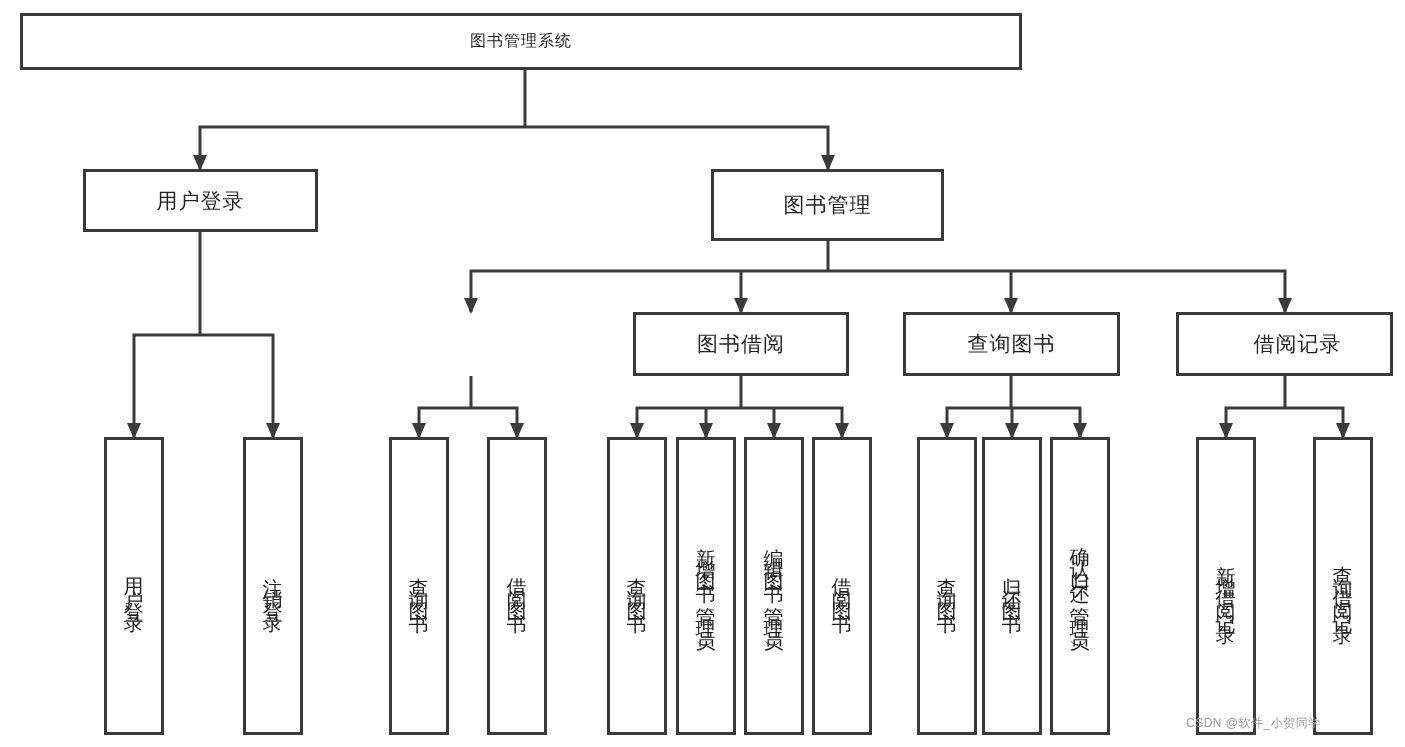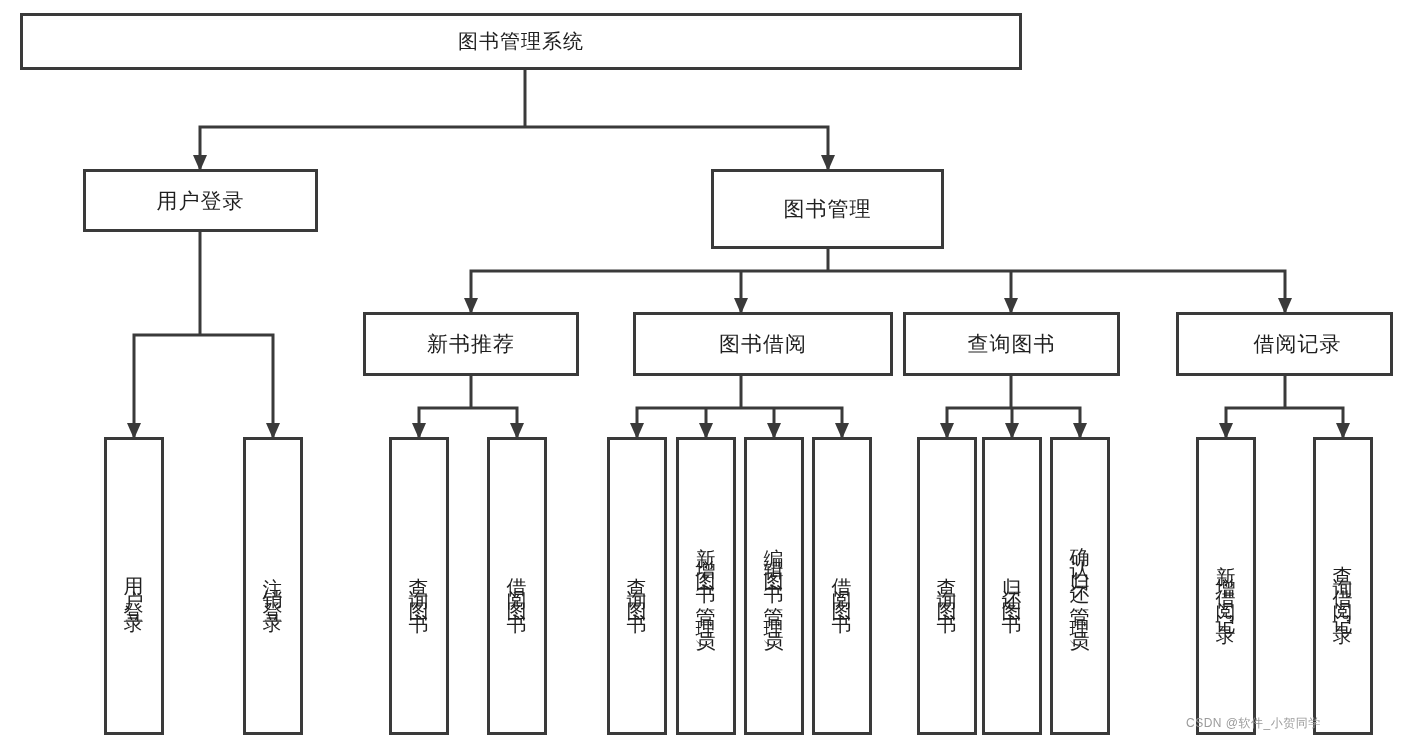--- a/index.html
+++ b/index.html
@@ -31,21 +31,21 @@
     color: #1f1f1f;
     z-index: 1;
   }
 
   .node.h span {
     font-size: 21px;
     letter-spacing: 1px;
     white-space: nowrap;
   }
 
-  .node.root span { font-size: 20px; }
+  .node.root span { font-size: 16px; }
 
   .node.v span {
     writing-mode: vertical-rl;
     text-orientation: mixed;
     font-size: 20px;
     line-height: 1;
     letter-spacing: 12px;
     white-space: nowrap;
   }
 
@@ -101,28 +101,25 @@
     </g>
   </svg>
 
   <div class="node h root" style="left:20px; top:13px; width:1002px; height:57px;">
     <span>图书管理系统</span>
   </div>
 
   <div class="node h" style="left:83px; top:169px; width:235px; height:63px;">
     <span>用户登录</span>
   </div>
-  <div class="node h" style="left:711px; top:169px; width:233px; height:80px;">
+  <div class="node h" style="left:711px; top:169px; width:233px; height:72px;">
     <span>图书管理</span>
   </div>
 
-  <div class="node h" style="left:363px; top:312px; width:216px; height:64px;">
-    <span>新书推荐</span>
-  </div>
-  <div class="node h" style="left:633px; top:312px; width:260px; height:64px;">
+  <div class="node h" style="left:633px; top:312px; width:216px; height:64px;">
     <span>图书借阅</span>
   </div>
   <div class="node h" style="left:903px; top:312px; width:217px; height:64px;">
     <span>查询图书</span>
   </div>
   <div class="node h" style="left:1176px; top:312px; width:217px; height:64px;padding-left:26px;">
     <span>借阅记录</span>
   </div>
 
   <div class="node v" style="left:104px; top:437px; width:60px; height:298px;">

